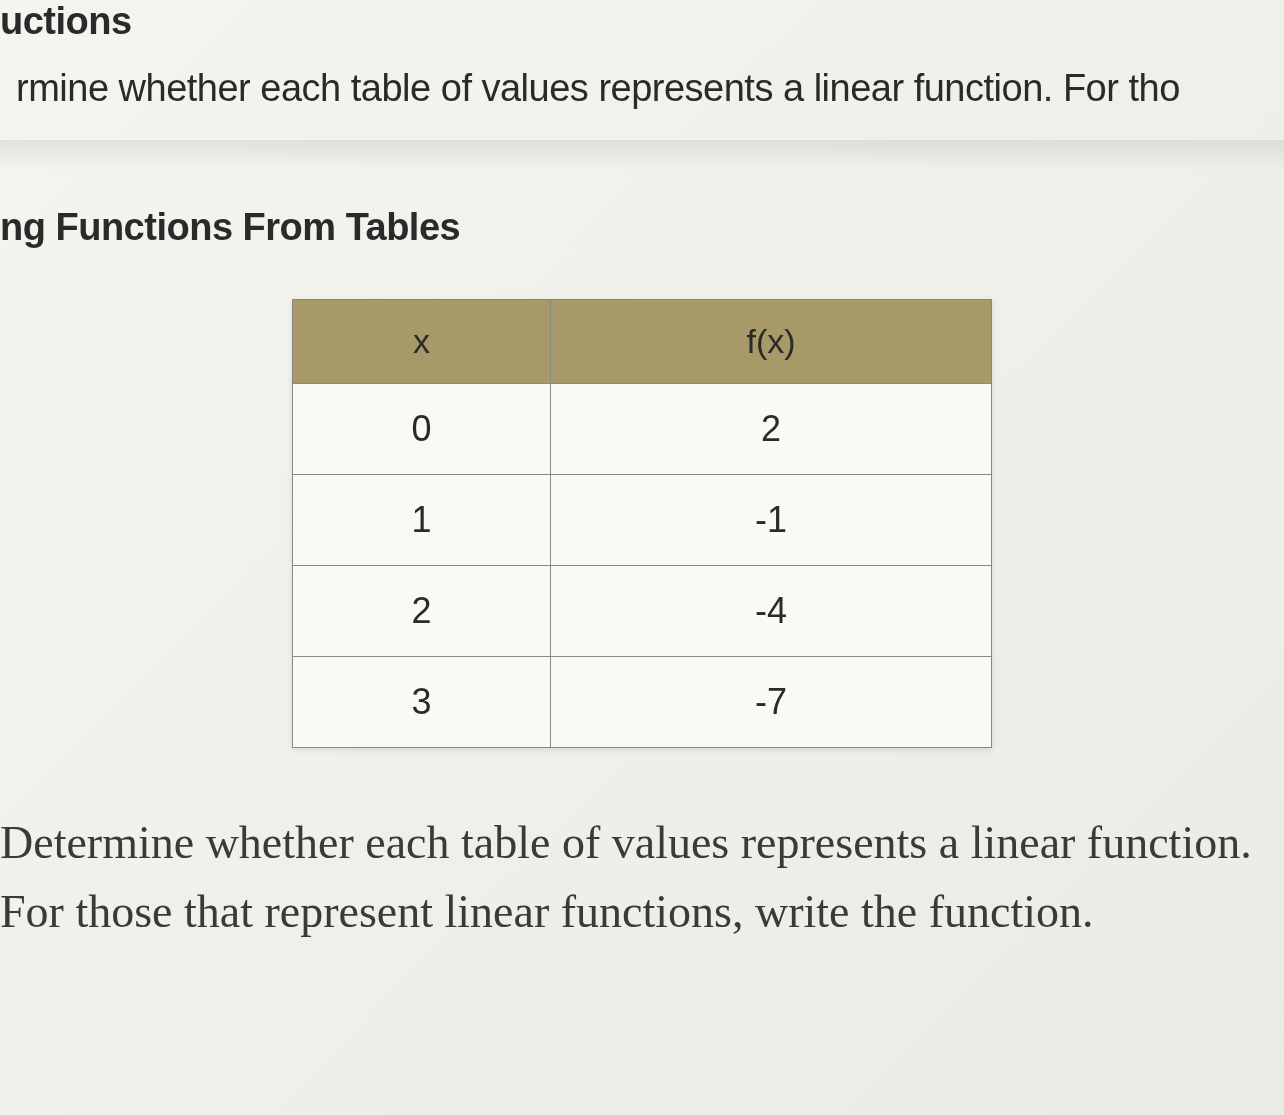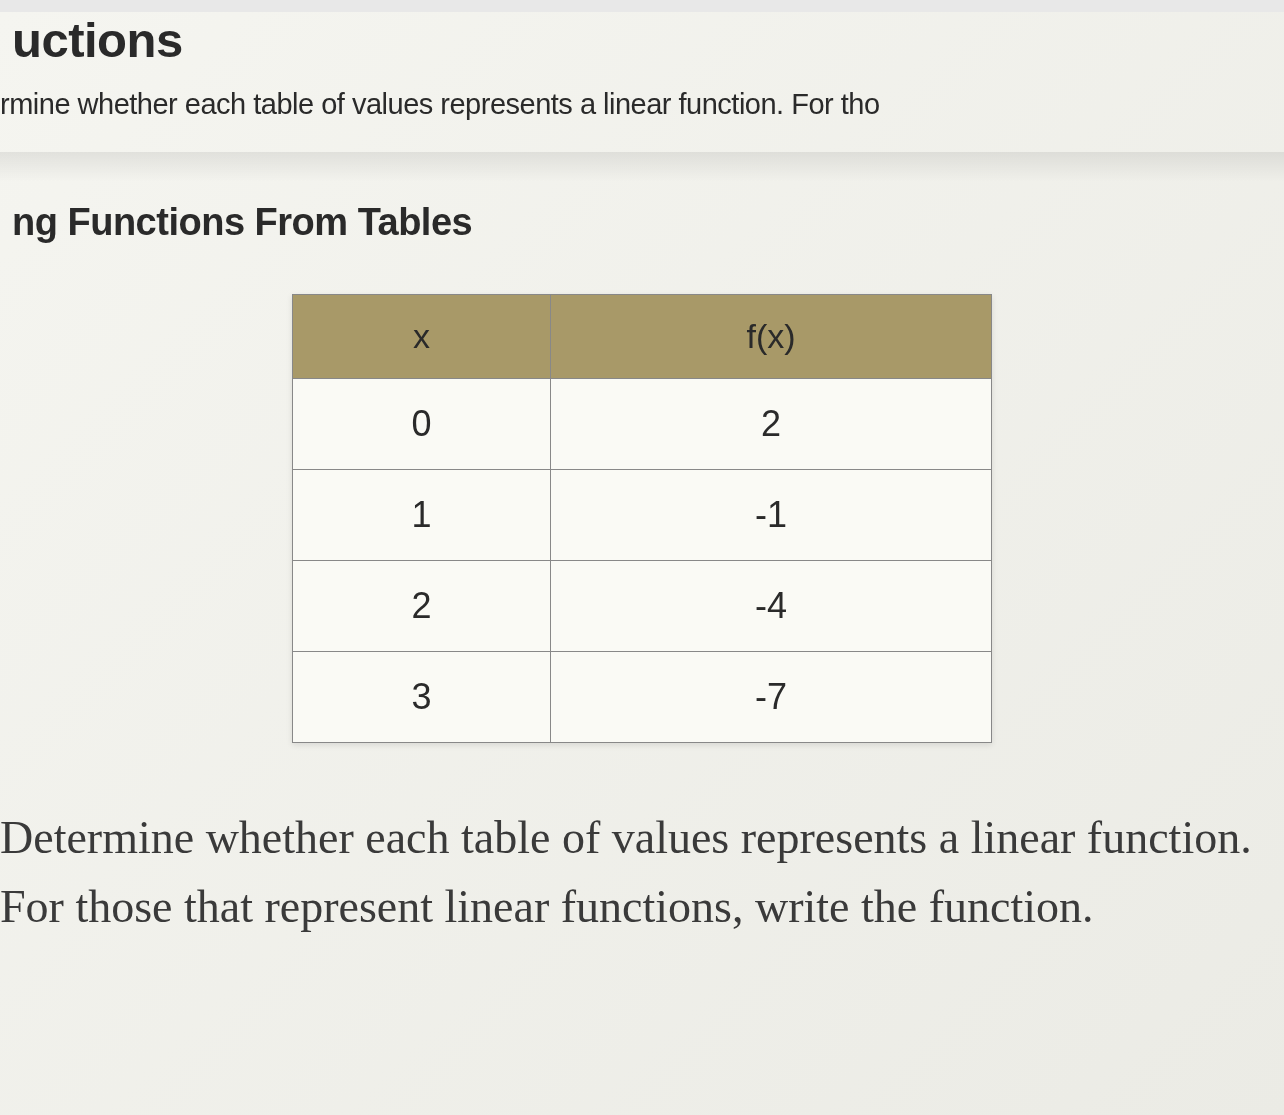--- a/index.html
+++ b/index.html
@@ -15,45 +15,45 @@
     .page {
       background: linear-gradient(135deg, #f5f5f0 0%, #ebebe5 100%);
       width: 100%;
       height: 100%;
       position: relative;
     }
     .top-section {
       padding: 0 0 20px 0;
     }
     .partial-text-1 {
-      font-size: 49px;
+      font-size: 38px;
       font-weight: 700;
       color: #2a2a2a;
-      margin: 12px;
+      margin: 0;
       padding: 0 0 8px 0;
       letter-spacing: -0.5px;
     }
     .partial-text-2 {
-      font-size: 29px;
+      font-size: 38px;
       font-weight: 500;
       color: #2a2a2a;
-      margin: 0;
+      margin: 16px;
       padding: 0;
       letter-spacing: -0.5px;
       white-space: nowrap;
     }
     .divider-space {
       height: 60px;
     }
     .section-heading {
       font-size: 38px;
       font-weight: 700;
       color: #2a2a2a;
       margin: 0;
-      padding: 0 0 40px 12px;
+      padding: 0 0 40px 0;
       letter-spacing: -0.5px;
     }
     .table-wrap {
       display: flex;
       justify-content: center;
       padding: 10px 0 50px 0;
     }
     table {
       border-collapse: collapse;
       width: 700px;

